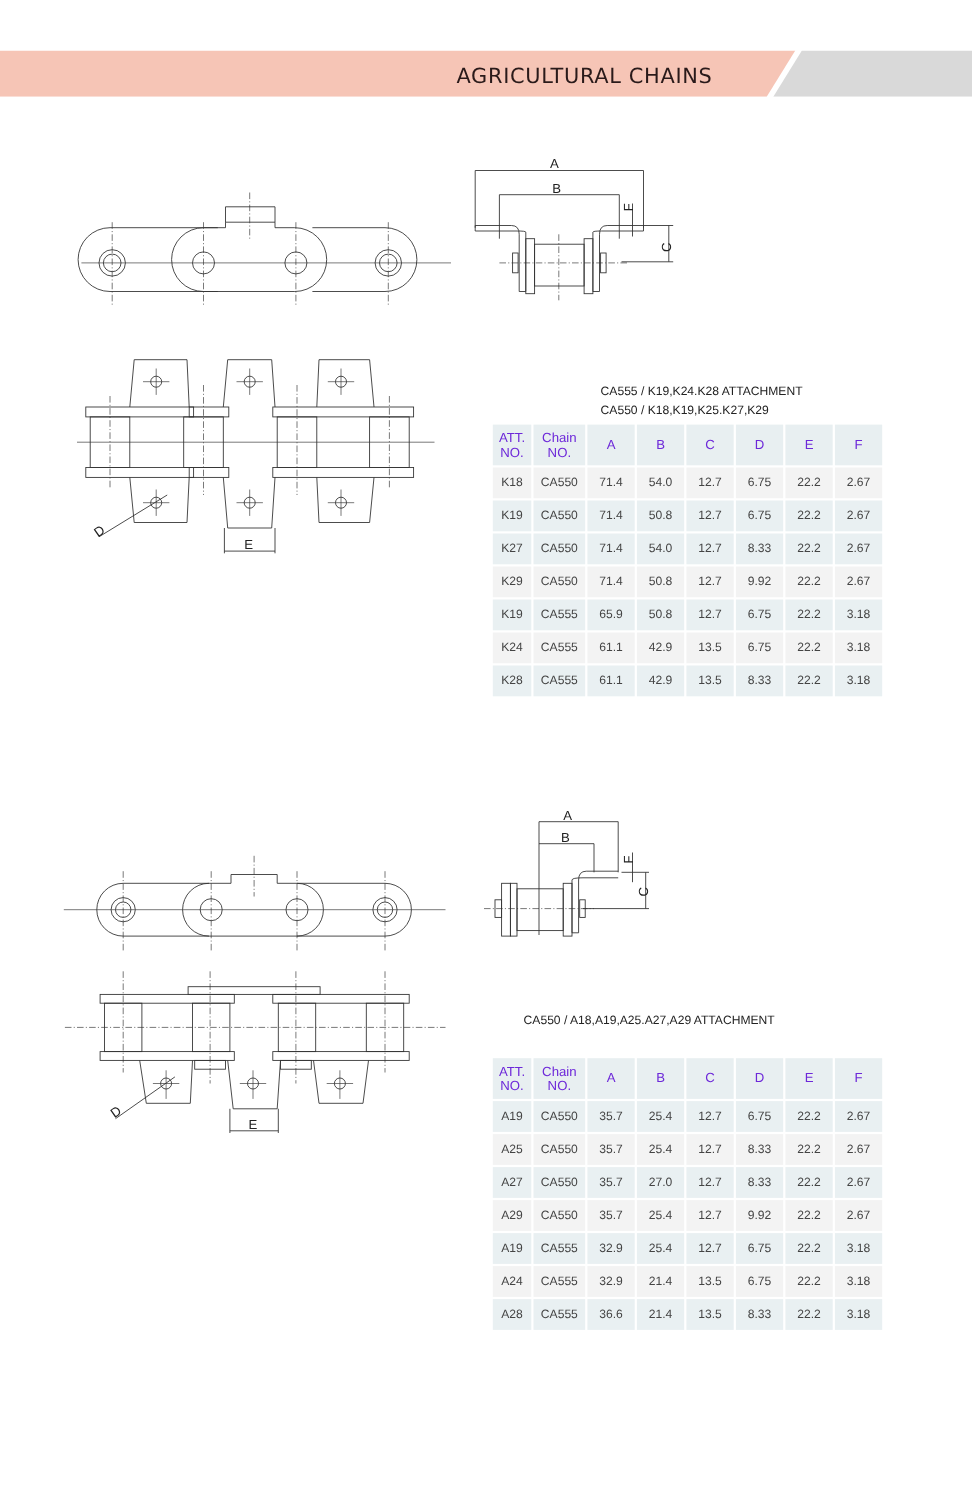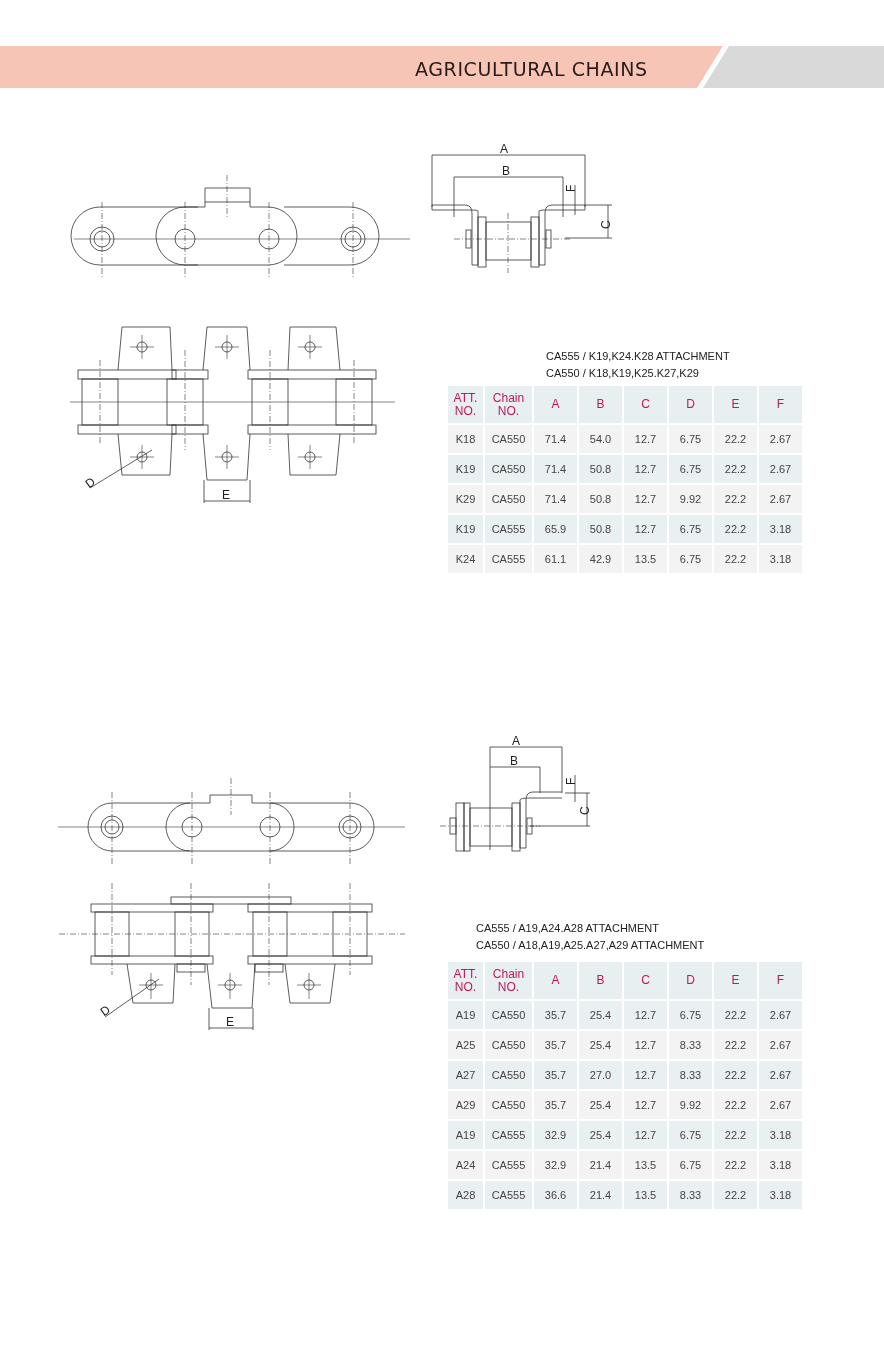--- a/index.html
+++ b/index.html
@@ -10,21 +10,21 @@
   .banner-title { position: absolute; left: 415px; top: 12px; font-family: "DejaVu Sans", sans-serif;
                   font-size: 19px; letter-spacing: 0.6px; color: #2a1a1a; font-weight: normal; }
   .drawing { position: absolute; }
   .drawing svg { display: block; }
   .dim-label { font-family: "Liberation Sans", sans-serif; font-size: 12px; fill: #222; }
   .caption { position: absolute; font-family: "Liberation Sans", sans-serif; font-size: 11px;
              line-height: 17px; color: #222; white-space: nowrap; }
   table.spec { position: absolute; border-collapse: separate; border-spacing: 2px;
                font-family: "Liberation Sans", sans-serif; font-size: 11px; color: #444; }
   table.spec th, table.spec td { text-align: center; padding: 0; }
-  table.spec th { background: #e8eff1; font-weight: normal; font-size: 12px; color: #be185d;
+  table.spec th { background: #e8eff1; font-weight: normal; font-size: 12px; color: #6d28d9;
                   line-height: 13px; height: 37px; }
   table.spec td { height: 28px; }
   table.spec tr.odd td { background: #f3f3f3; }
   table.spec tr.even td { background: #e9f0f2; }
 </style>
 </head>
 <body>
 
 <div class="banner">
   <svg width="884" height="42">
@@ -198,20 +198,30 @@
     <tr class="even">
       <td>K19</td>
         <td>CA550</td>
         <td>71.4</td>
         <td>50.8</td>
         <td>12.7</td>
         <td>6.75</td>
         <td>22.2</td>
         <td>2.67</td>
     </tr>
+    <tr class="even">
+      <td>K27</td>
+        <td>CA550</td>
+        <td>71.4</td>
+        <td>54.0</td>
+        <td>12.7</td>
+        <td>8.33</td>
+        <td>22.2</td>
+        <td>2.67</td>
+    </tr>
     <tr class="odd">
       <td>K29</td>
         <td>CA550</td>
         <td>71.4</td>
         <td>50.8</td>
         <td>12.7</td>
         <td>9.92</td>
         <td>22.2</td>
         <td>2.67</td>
     </tr>
@@ -225,20 +235,30 @@
         <td>22.2</td>
         <td>3.18</td>
     </tr>
     <tr class="odd">
       <td>K24</td>
         <td>CA555</td>
         <td>61.1</td>
         <td>42.9</td>
         <td>13.5</td>
         <td>6.75</td>
+        <td>22.2</td>
+        <td>3.18</td>
+    </tr>
+    <tr class="even">
+      <td>K28</td>
+        <td>CA555</td>
+        <td>61.1</td>
+        <td>42.9</td>
+        <td>13.5</td>
+        <td>8.33</td>
         <td>22.2</td>
         <td>3.18</td>
     </tr>
   </tbody>
 </table>
 
 <div class="drawing" style="left:50px;top:770px;">
   <svg width="370" height="100" fill="none" stroke="#333" stroke-width="0.8">
     <path d="M62,33 L140,33 M62,81 L140,81"></path>
     <path d="M62,33 A24,24 0 0 0 62,81"></path>
@@ -318,21 +338,20 @@
         <path d="M295,8 L295,100"></path>
     </g>
     <path d="M50,142 L104,104"></path>
     <text class="dim-label" x="46" y="140" stroke="none" transform="rotate(-35 50 136)">D</text>
     <path d="M154,133 L154,155 M198,133 L198,155 M154,153 L198,153"></path>
     <text class="dim-label" x="171" y="151" stroke="none">E</text>
   </svg>
 </div>
 
 <div class="caption" style="left:476px;top:920px;">
-  <div>CA555 / A19,A24.A28 ATTACHMENT</div>
   <div>CA550 / A18,A19,A25.A27,A29 ATTACHMENT</div>
 </div>
 
 <table class="spec" style="left:446px;top:960px;width:358px;">
   <colgroup>
     <col style="width:35px">
       <col style="width:47px">
       <col style="width:43px">
       <col style="width:43px">
     <col style="width:43px">

